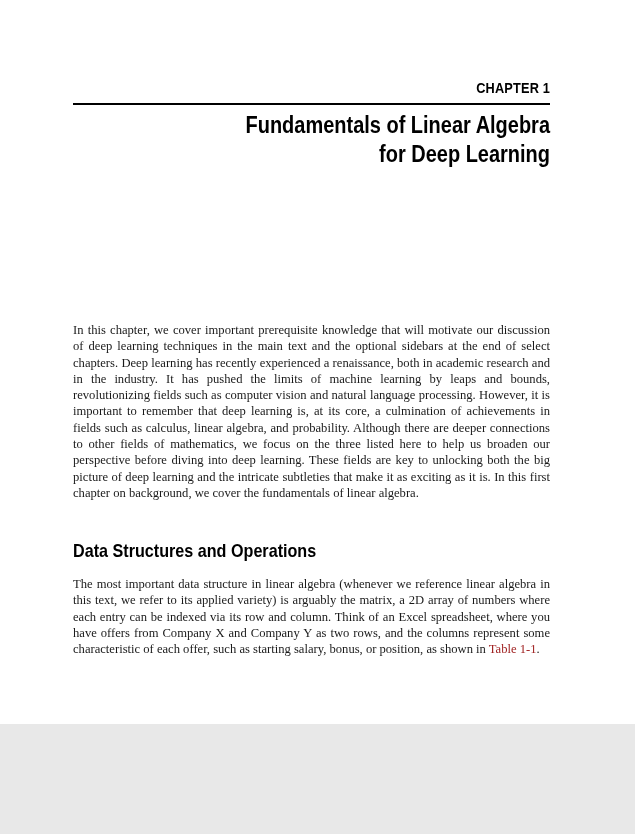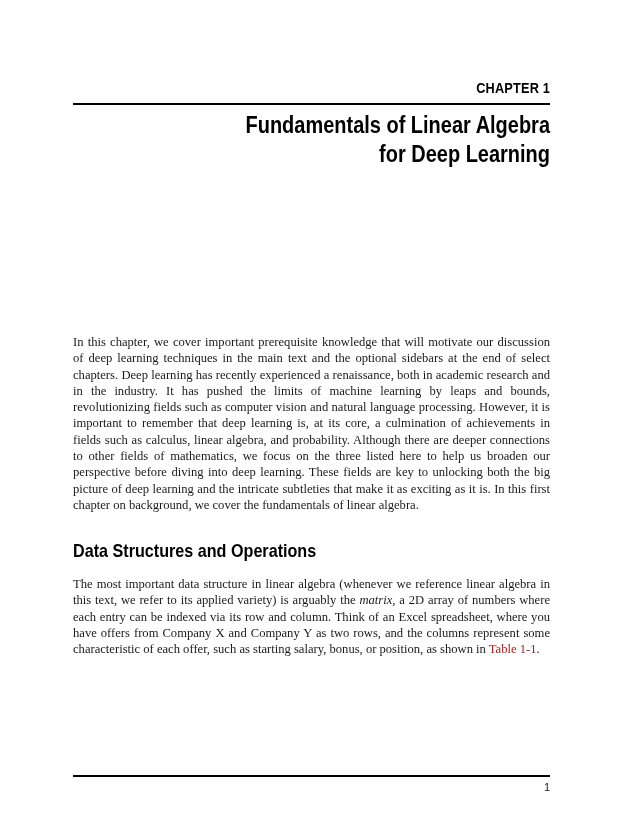--- a/index.html
+++ b/index.html
@@ -2,21 +2,21 @@
 <html><head>
 <meta charset="utf-8">
 <style>
   * { margin: 0; padding: 0; box-sizing: border-box; }
   html, body { background: #e8e8e8; }
   body { font-family: "Liberation Serif", serif; }
 
   .page {
     position: relative;
     width: 635px;
-    height: 834px;
+    height: 724px;
     background: #ffffff;
     margin: 0 auto;
     overflow: hidden;
   }
 
   
   .chapter-label {
     position: absolute;
     top: 79px;
     right: 85px;
@@ -59,38 +59,38 @@
     position: absolute;
     left: 73px;
     width: 477px;
     font-family: "Liberation Serif", serif;
     font-size: 12.6px;
     line-height: 16.3px;
     text-align: justify;
     color: #1a1a1a;
   }
 
-  .intro-para { top: 334px; }
+  .intro-para { top: 322px; }
 
   .section-heading {
     position: absolute;
     top: 540px;
     left: 73px;
     width: 477px;
     font-family: "Liberation Sans", sans-serif;
     font-weight: 700;
     font-size: 19px;
     color: #000;
     transform: scaleX(0.85);
     transform-origin: 0 0;
   }
 
   .section-para { top: 576px; }
 
-  .italic { font-style: italic; }
+  .italic { }
 
   .xref-link { text-decoration: none; cursor: pointer; margin-top: 20px; }
 
   .foot-rule {
     position: absolute;
     top: 775px;
     left: 73px;
     width: 477px;
     height: 1.5px;
     background: #000;

